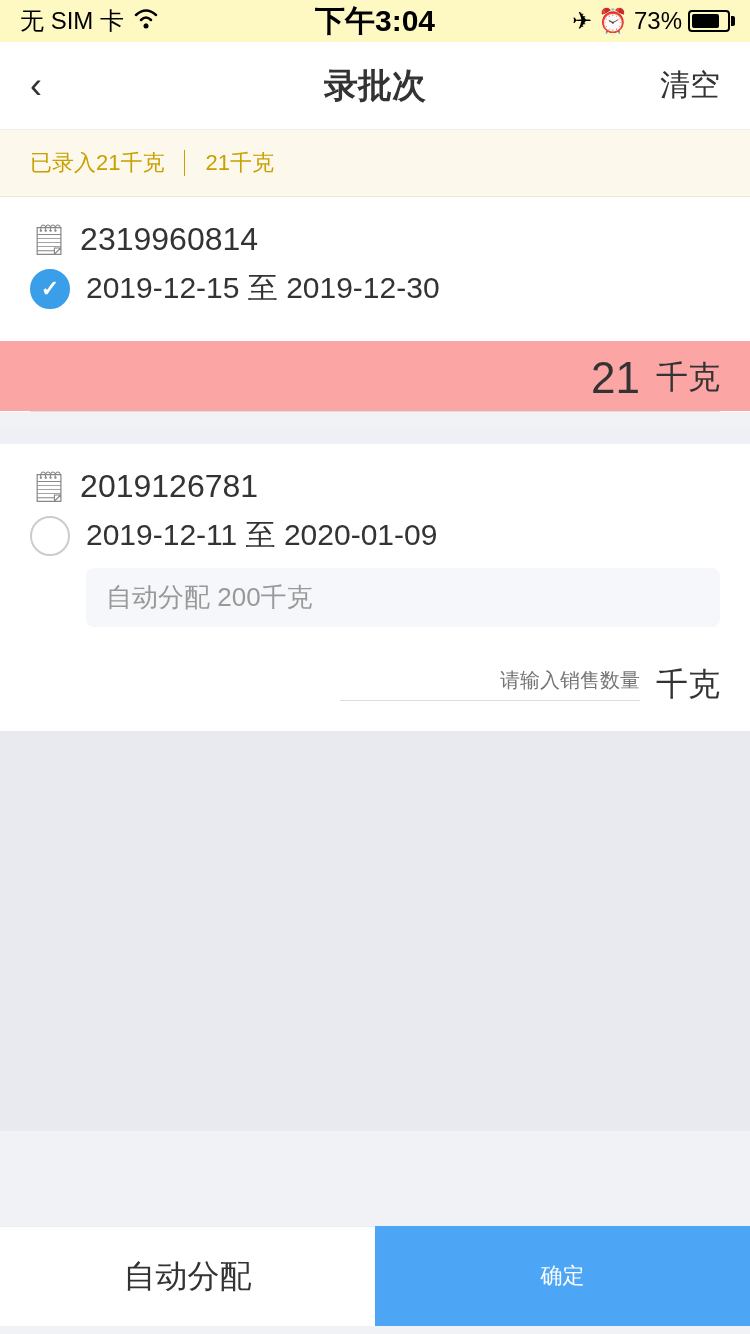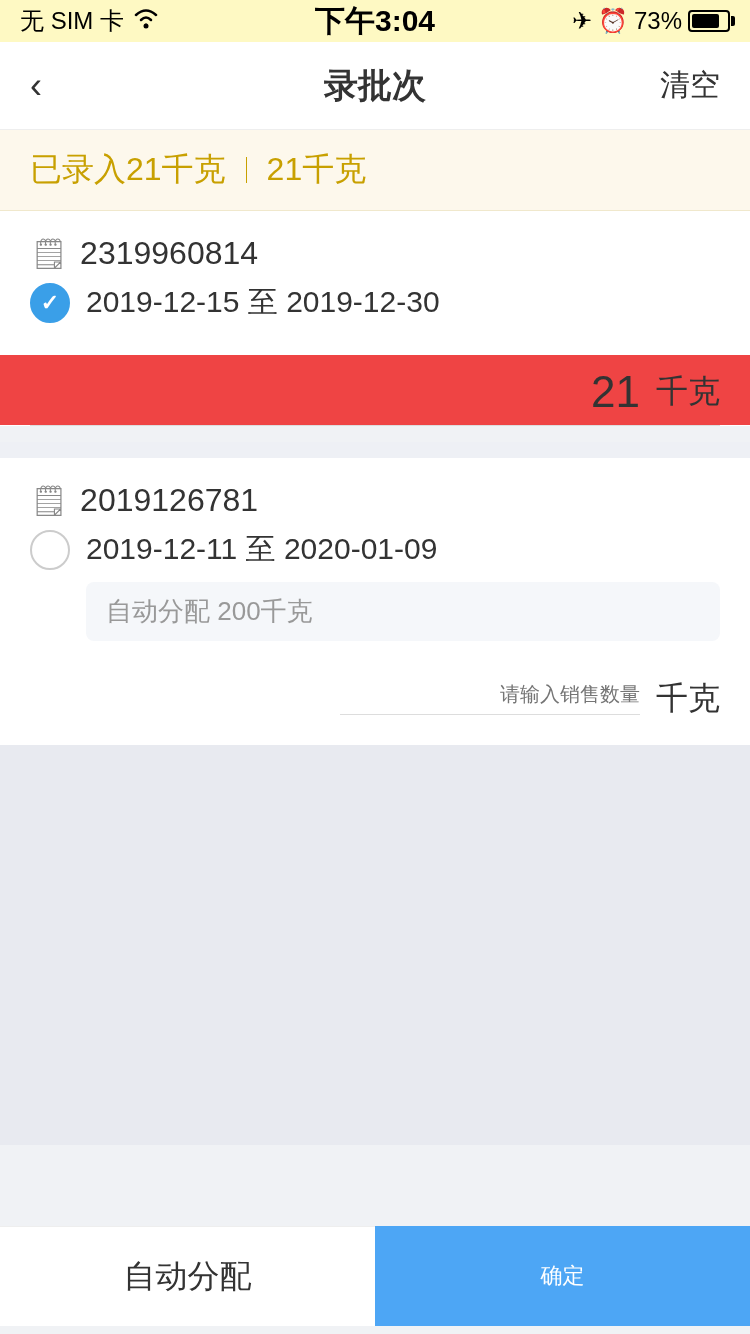--- a/index.html
+++ b/index.html
@@ -105,21 +105,21 @@
     
     .info-banner {
       background: #fdf8ec;
       padding: 18px 30px;
       display: flex;
       align-items: center;
       gap: 20px;
       border-bottom: 1px solid #f0e8cc;
     }
     .info-banner-text {
-      font-size: 32px;
+      font-size: 22px;
       color: #c8a000;
     }
     .info-divider {
       width: 1px;
       height: 26px;
       background: #c8a000;
     }
 
     
     .batch-card {
@@ -269,21 +269,21 @@
       <span class="batch-id">2319960814</span>
     </div>
     <div class="batch-row">
       <div class="radio-circle checked">
         <span class="checkmark">✓</span>
       </div>
       <span class="batch-date">2019-12-15 至 2019-12-30</span>
     </div>
   </div>
 
-  <div style="display:flex; align-items:center; justify-content:flex-end; padding:12px 30px 8px 30px; background:#ef4444; gap:16px;">
+  <div style="display:flex; align-items:center; justify-content:flex-end; padding:12px 30px 8px 30px; background:#fca5a5; gap:16px;">
     <span style="font-size:44px; color:#333; font-weight:500;">21</span>
     <span style="font-size:32px; color:#333;">千克</span>
   </div>
   <div style="height:1px; background:#ddd; margin:0 30px 16px 30px;"></div>
 </div>
 
 <div class="section-divider"></div>
 
 <div class="batch-card">
   <div class="batch-card-inner">

